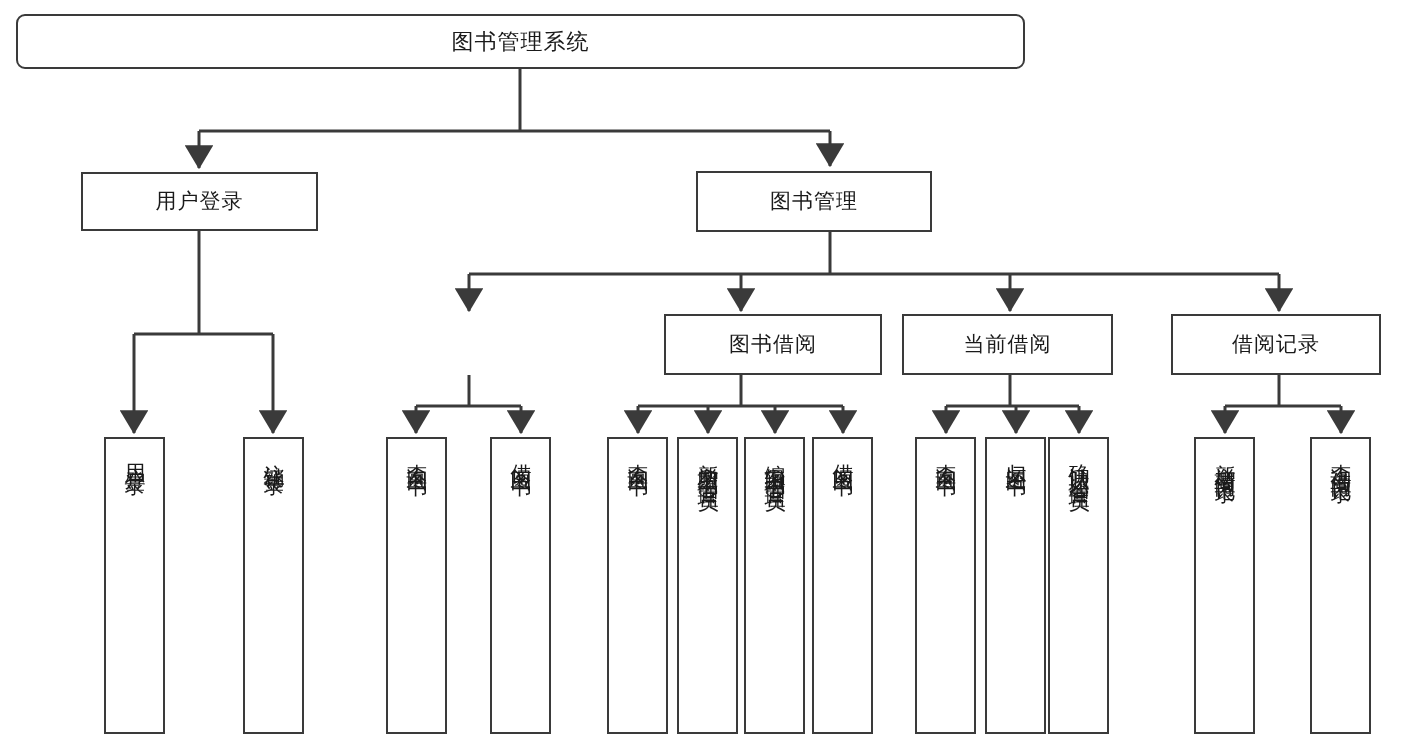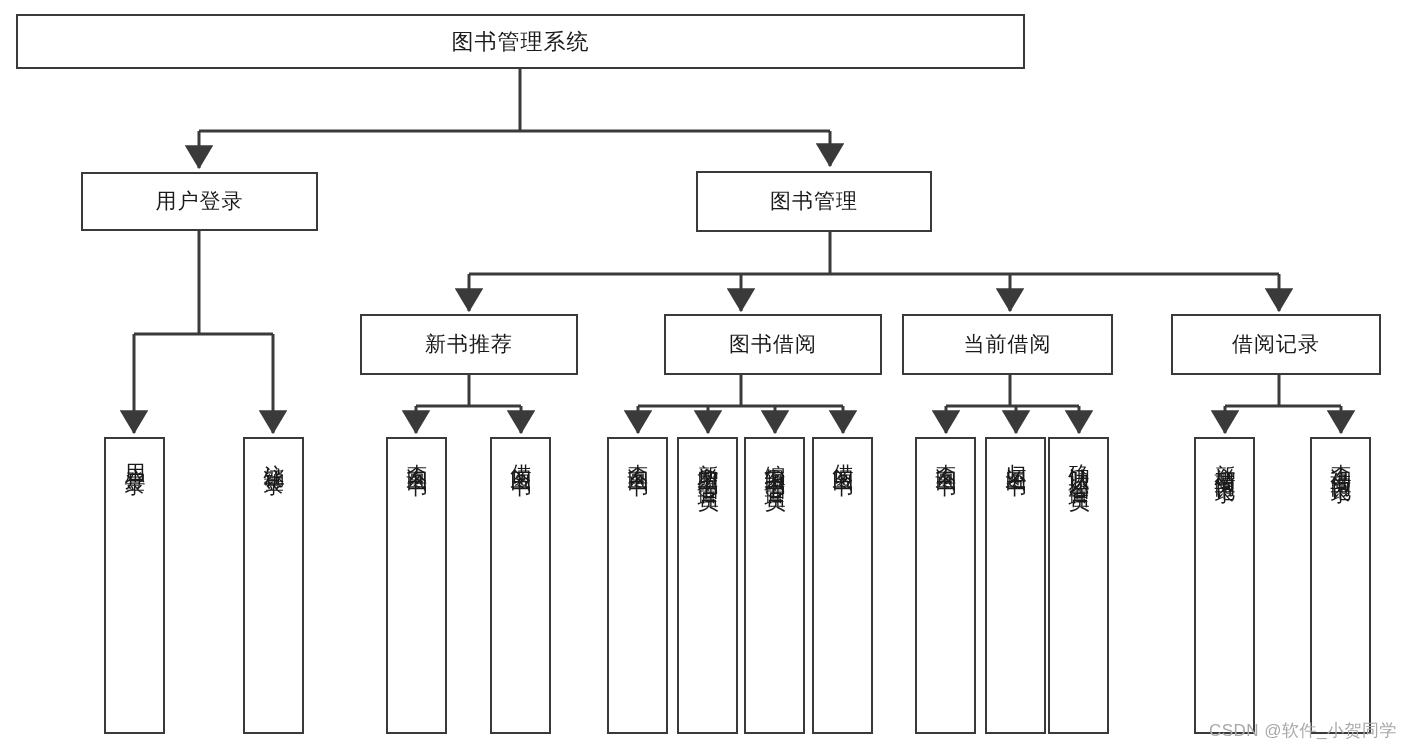--- a/index.html
+++ b/index.html
@@ -116,34 +116,31 @@
       <path d="M 1016 406 L 1016 433" marker-end="url(#arrow)"></path>
       <path d="M 1079 406 L 1079 433" marker-end="url(#arrow)"></path>
 
       <path d="M 1279 375 L 1279 406"></path>
       <path d="M 1225 406 L 1341 406"></path>
       <path d="M 1225 406 L 1225 433" marker-end="url(#arrow)"></path>
       <path d="M 1341 406 L 1341 433" marker-end="url(#arrow)"></path>
     </g>
   </svg>
 
-  <div class="node horiz" id="root-node" style="left:16px; top:14px; width:1009px; height:55px;">
+  <div class="node horiz" id="root-node" style="left:16px; top:14px; width:1009px; height:55px;border-radius:9px;">
     <span class="lbl">图书管理系统</span>
   </div>
 
   <div class="node horiz" style="left:81px; top:172px; width:237px; height:59px;">
     <span class="lbl">用户登录</span>
   </div>
   <div class="node horiz" style="left:696px; top:171px; width:236px; height:61px;">
     <span class="lbl">图书管理</span>
   </div>
 
-  <div class="node horiz" style="left:360px; top:314px; width:218px; height:61px;">
-    <span class="lbl">新书推荐</span>
-  </div>
   <div class="node horiz" style="left:664px; top:314px; width:218px; height:61px;">
     <span class="lbl">图书借阅</span>
   </div>
   <div class="node horiz" style="left:902px; top:314px; width:211px; height:61px;">
     <span class="lbl">当前借阅</span>
   </div>
   <div class="node horiz" style="left:1171px; top:314px; width:210px; height:61px;">
     <span class="lbl">借阅记录</span>
   </div>
 
@@ -184,15 +181,14 @@
     <span class="lbl">确认归还（管理员）</span>
   </div>
 
   <div class="node vert" style="left:1194px; top:437px; width:61px; height:297px;">
     <span class="lbl">新增借阅记录</span>
   </div>
   <div class="node vert" style="left:1310px; top:437px; width:61px; height:297px;">
     <span class="lbl">查询借阅记录</span>
   </div>
 
-  <div id="watermark">CSDN @软件_小贺同学</div>
 
 </div>
 
 </body></html>

